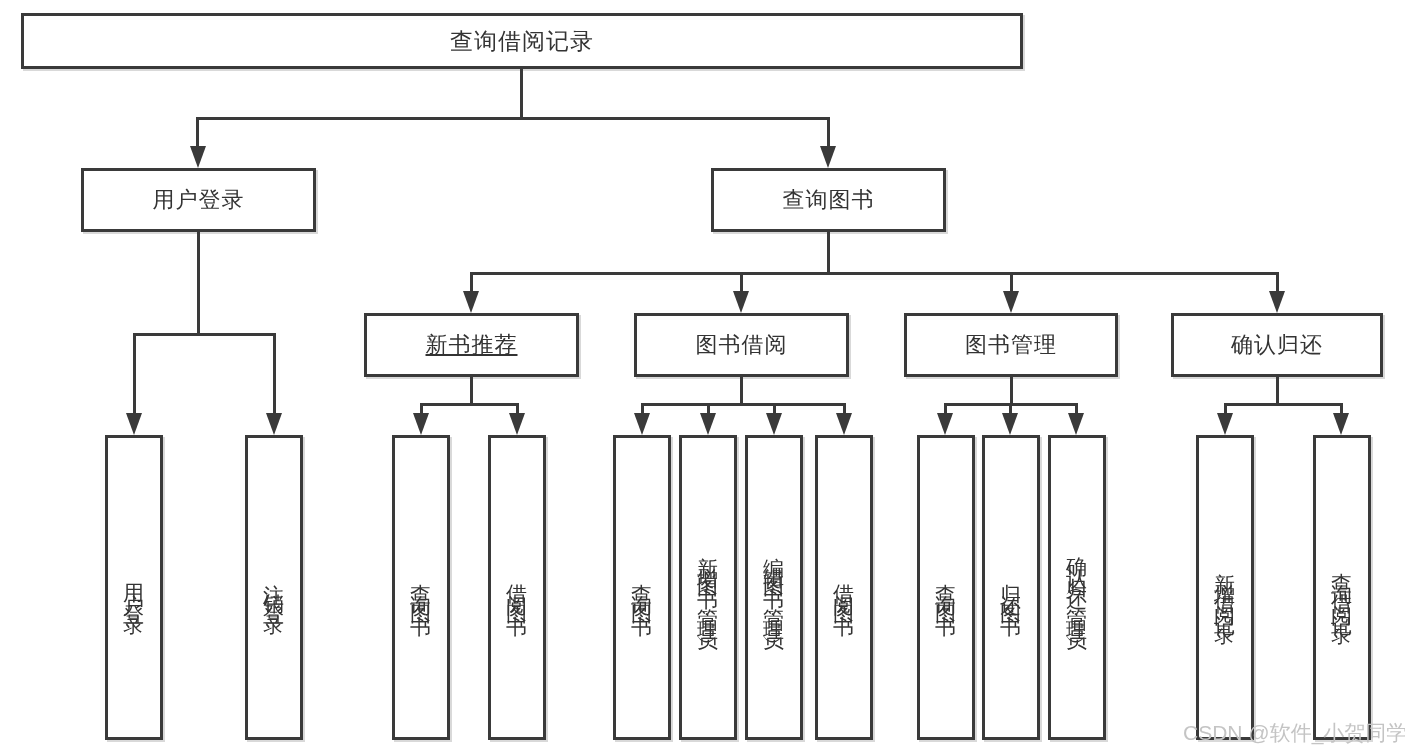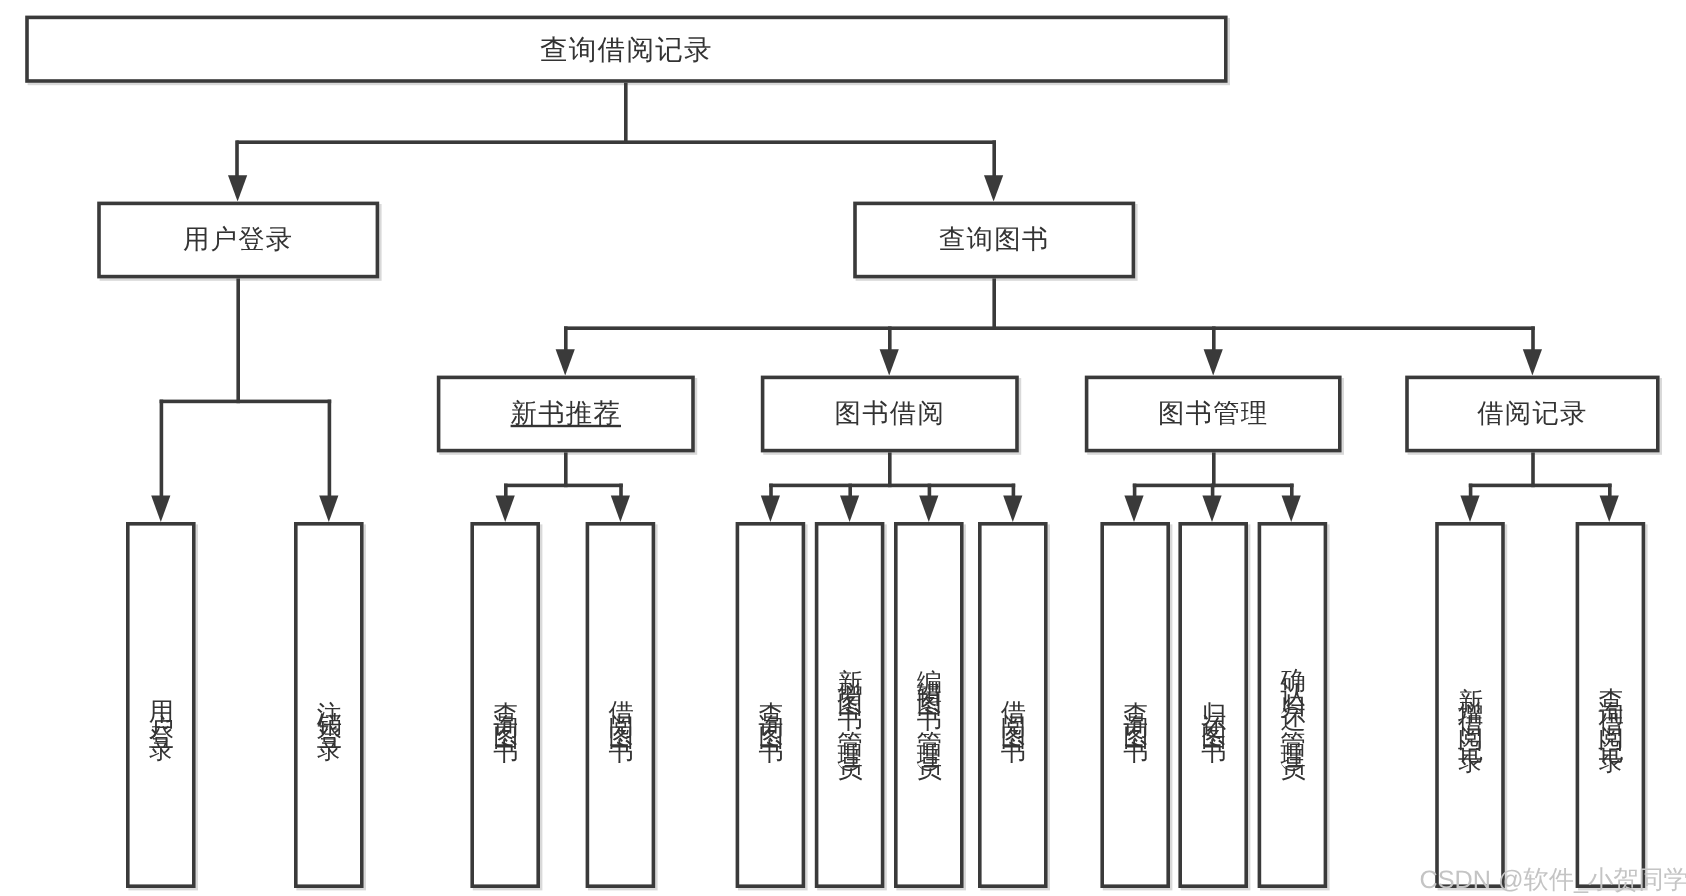--- a/index.html
+++ b/index.html
@@ -97,21 +97,21 @@
   <div class="box hbox" style="left:364px;top:313px;width:215px;height:64px;text-decoration:underline;">
     <span>新书推荐</span>
   </div>
   <div class="box hbox" style="left:634px;top:313px;width:215px;height:64px;">
     <span>图书借阅</span>
   </div>
   <div class="box hbox" style="left:904px;top:313px;width:214px;height:64px;">
     <span>图书管理</span>
   </div>
   <div class="box hbox" style="left:1171px;top:313px;width:212px;height:64px;">
-    <span>借阅记录</span>
+    <span>确认归还</span>
   </div>
 
   <div class="vline" style="left:470px;top:377px;height:29px;"></div>
   <div class="hline" style="left:420px;top:403px;width:99px;"></div>
   <div class="vline" style="left:420px;top:403px;height:12px;"></div>
   <div class="vline" style="left:516px;top:403px;height:12px;"></div>
   <div class="arr" style="left:413px;top:413px;"></div>
   <div class="arr" style="left:509px;top:413px;"></div>
 
   <div class="vline" style="left:740px;top:377px;height:29px;"></div>

